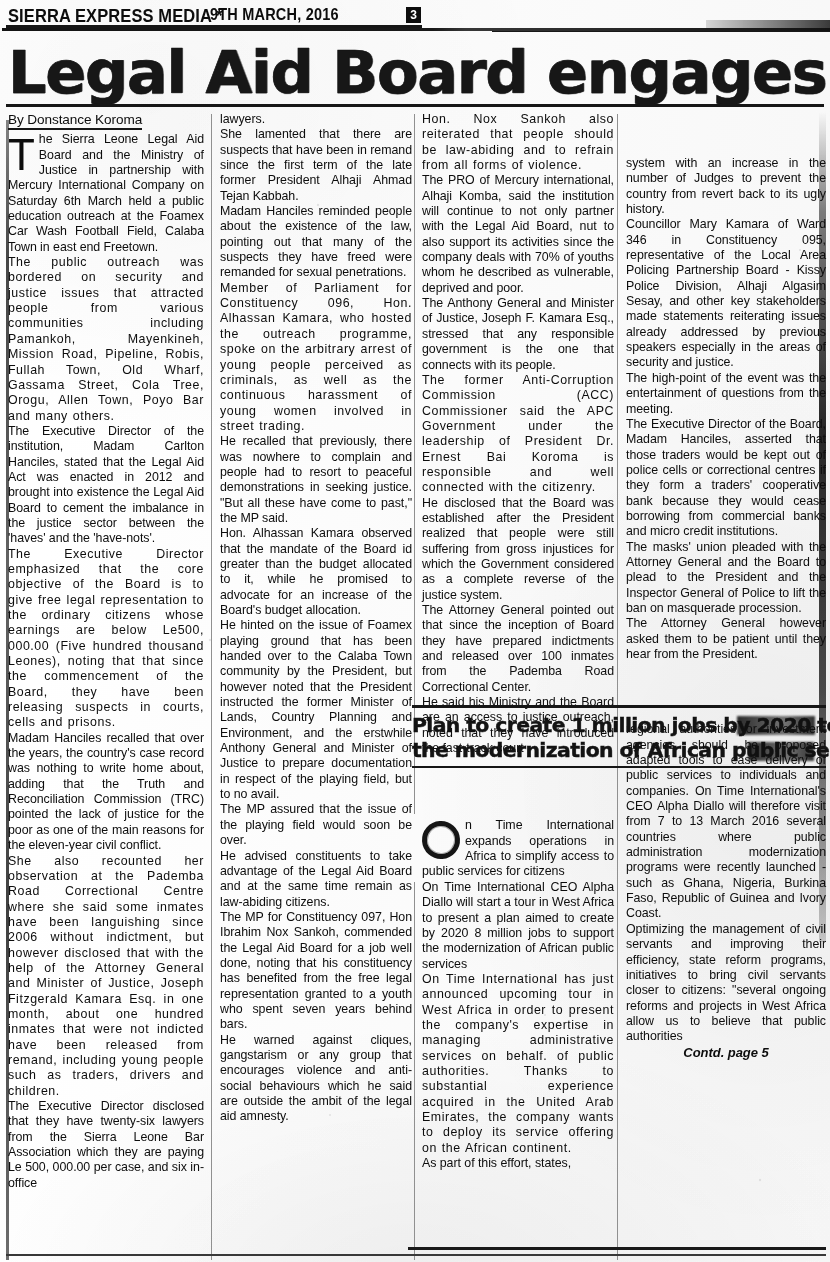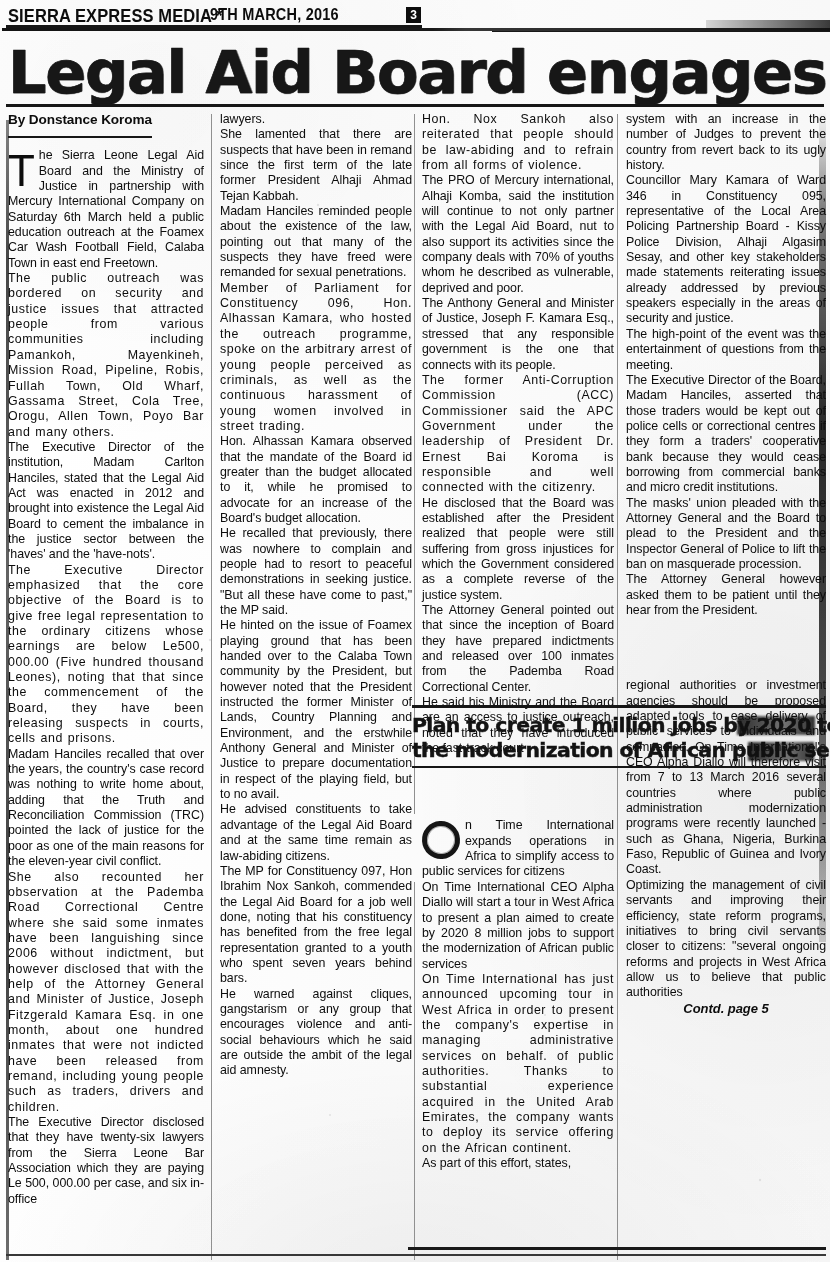--- a/index.html
+++ b/index.html
@@ -125,21 +125,21 @@
     font-size: 12.4px;
     line-height: 15.35px;
     text-align: justify;
     text-justify: inter-word;
     letter-spacing: -0.05px;
   }
   .col p { margin: 0; }
   .col1 { left: 2px;   width: 196px; }
   .col2 { left: 214px; width: 192px; }
   .col3 { left: 416px; width: 192px; }
-  .col4 { left: 620px; width: 200px; }
+  .col4 { left: 620px; width: 200px; margin-top: 44px; }
 
   
   .vrule {
     position: absolute;
     top: 0;
     width: 1px;
     background: #8f8f8f;
   }
   .vr1 { left: 205px; top: 2px;  height: 1146px; }
   .vr2 { left: 408px; top: 2px;  height: 700px; }
@@ -174,25 +174,25 @@
     margin: 3px 5px 0 0;
     border: 5px solid #191919;
     border-radius: 50%;
     box-sizing: border-box;
     transform: rotate(-4deg);
     box-shadow: inset 0 0 0 1px rgba(0,0,0,.3);
   }
 
   .byline {
     font-size: 13.6px;
-    font-weight: 700;
+    font-weight: 400;
     border-bottom: 2px solid #1b1b1b;
     display: inline-block;
-    padding-bottom: 9px;
-    margin-bottom: 10px;
+    padding-bottom: 1px;
+    margin-bottom: 2px;
     letter-spacing: -0.1px;
   }
 
   
   .col4 { font-weight: 400; }
 
   
   .sp1 { letter-spacing: .55px; word-spacing: 1px; }
 
   
@@ -306,23 +306,24 @@
     <p>Madam Hanciles recalled that over the years, the country's case record was nothing to write home about, adding that the Truth and Reconciliation Commission (TRC) pointed the lack of justice for the poor as one of the main reasons for the eleven-year civil conflict.</p>
     <p class="sp1">She also recounted her observation at the Pademba Road Correctional Centre where she said some inmates have been languishing since 2006 without indictment, but however disclosed that with the help of the Attorney General and Minister of Justice, Joseph Fitzgerald Kamara Esq. in one month, about one hundred inmates that were not indicted have been released from remand, including young people such as traders, drivers and children.</p>
     <p>The Executive Director disclosed that they have twenty-six lawyers from the Sierra Leone Bar Association which they are paying Le 500, 000.00 per case, and six in-office</p>
   </div>
 
   <div class="col col2">
     <p>lawyers.</p>
     <p>She lamented that there are suspects that have been in remand since the first term of the late former President Alhaji Ahmad Tejan Kabbah.</p>
     <p>Madam Hanciles reminded people about the existence of the law, pointing out that many of the suspects they have freed were remanded for sexual penetrations.</p>
     <p class="sp1">Member of Parliament for Constituency 096, Hon. Alhassan Kamara, who hosted the outreach programme, spoke on the arbitrary arrest of young people perceived as criminals, as well as the continuous harassment of young women involved in street trading.</p>
+    <p>He recalled that previously, there was nowhere to complain and people had to resort to peaceful demonstrations in seeking justice. "But all these have come to past," the MP said.</p>
     <p>Hon. Alhassan Kamara observed that the mandate of the Board id greater than the budget allocated to it, while he promised to advocate for an increase of the Board's budget allocation.</p>
-    <p>He recalled that previously, there was nowhere to complain and people had to resort to peaceful demonstrations in seeking justice. "But all these have come to past," the MP said.</p>
     <p>He hinted on the issue of Foamex playing ground that has been handed over to the Calaba Town community by the President, but however noted that the President instructed the former Minister of Lands, Country Planning and Environment, and the erstwhile Anthony General and Minister of Justice to prepare documentation in respect of the playing field, but to no avail.</p>
+    <p>The MP assured that the issue of the playing field would soon be over.</p>
     <p>He advised constituents to take  advantage of the Legal Aid Board and at the same time remain as law-abiding citizens.</p>
     <p>The MP for Constituency 097, Hon Ibrahim Nox Sankoh, commended the Legal Aid Board for a job well done, noting that his constituency has benefited from the free legal representation granted to a youth who spent seven years behind bars.</p>
     <p>He warned against cliques, gangstarism or any group that encourages violence and anti-social behaviours which he said are outside the ambit of the legal aid amnesty.</p>
   </div>
 
   <div class="col col3">
     <p class="sp1">Hon. Nox Sankoh also reiterated that people should be law-abiding and to refrain from all forms of violence.</p>
     <p>The PRO of Mercury international, Alhaji Komba, said the institution will continue to not only partner with the Legal Aid Board, nut to also support its activities since the company deals with 70% of youths whom he described as vulnerable, deprived and poor.</p>
     <p>The Anthony General and Minister of Justice, Joseph F. Kamara Esq., stressed that any responsible government is the one that connects with its people.</p>
     <p class="sp1">The former Anti-Corruption Commission (ACC) Commissioner said the APC Government under the leadership of President Dr. Ernest Bai Koroma is responsible and well connected with the citizenry.</p>

